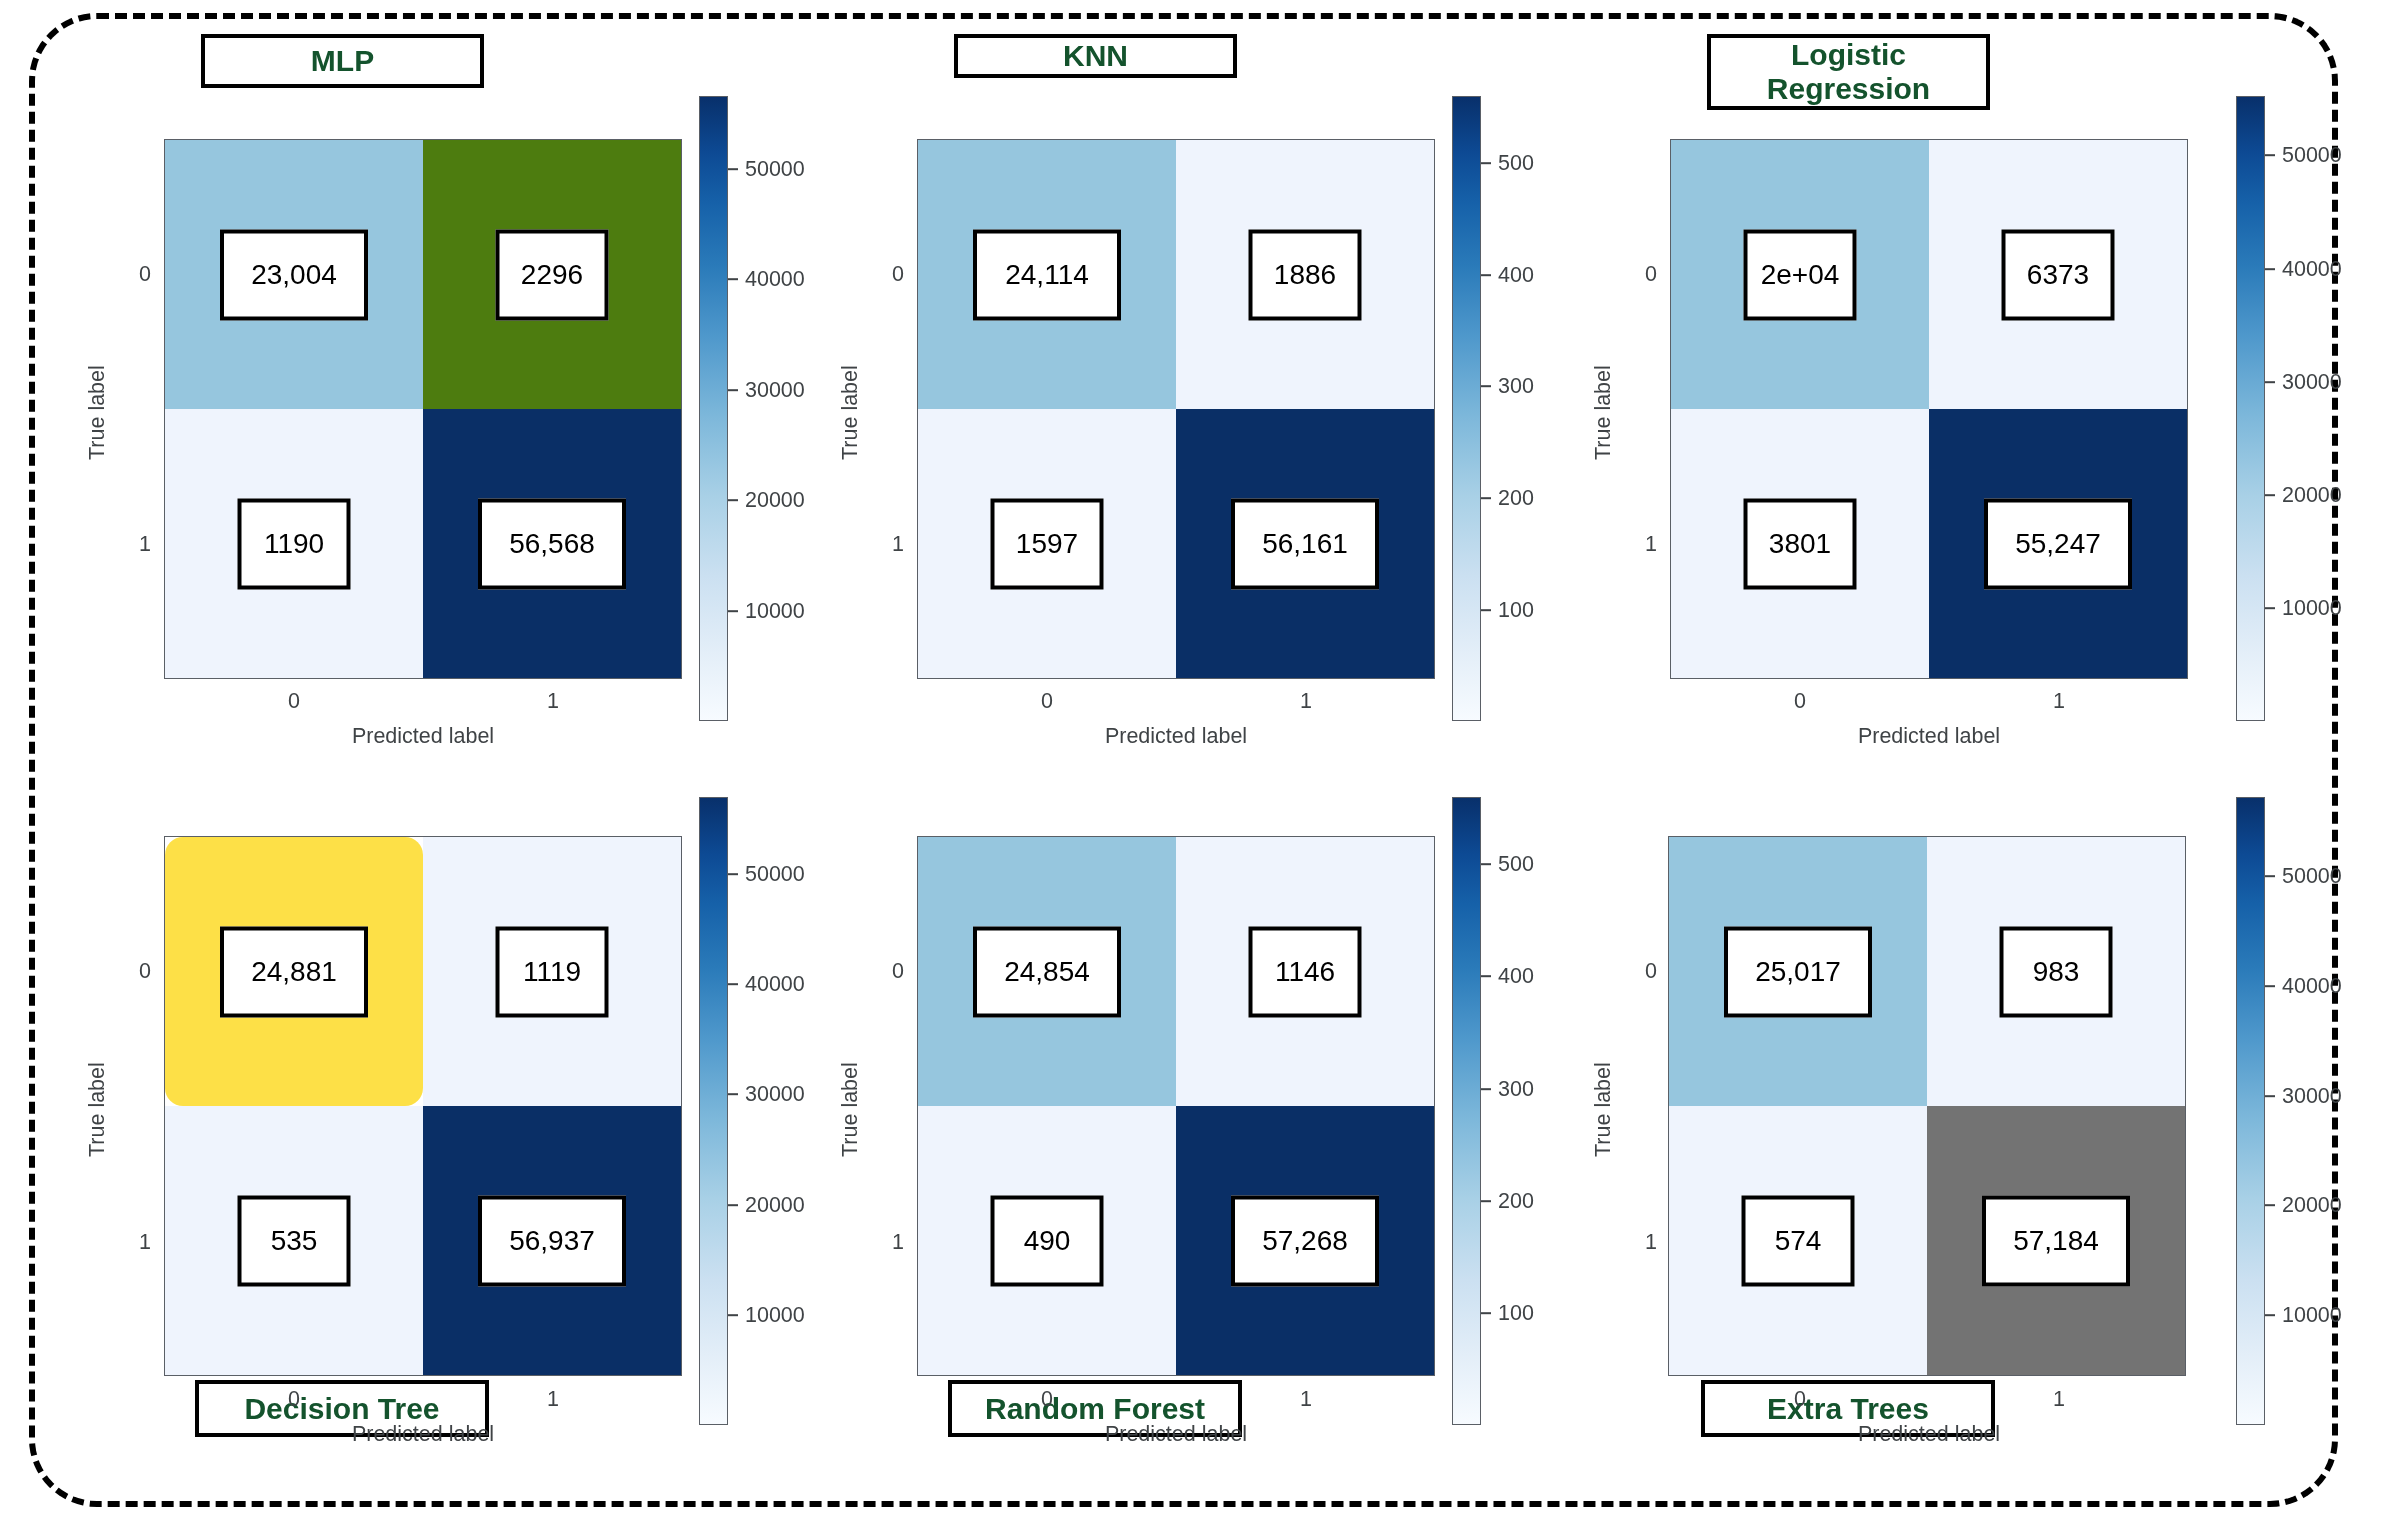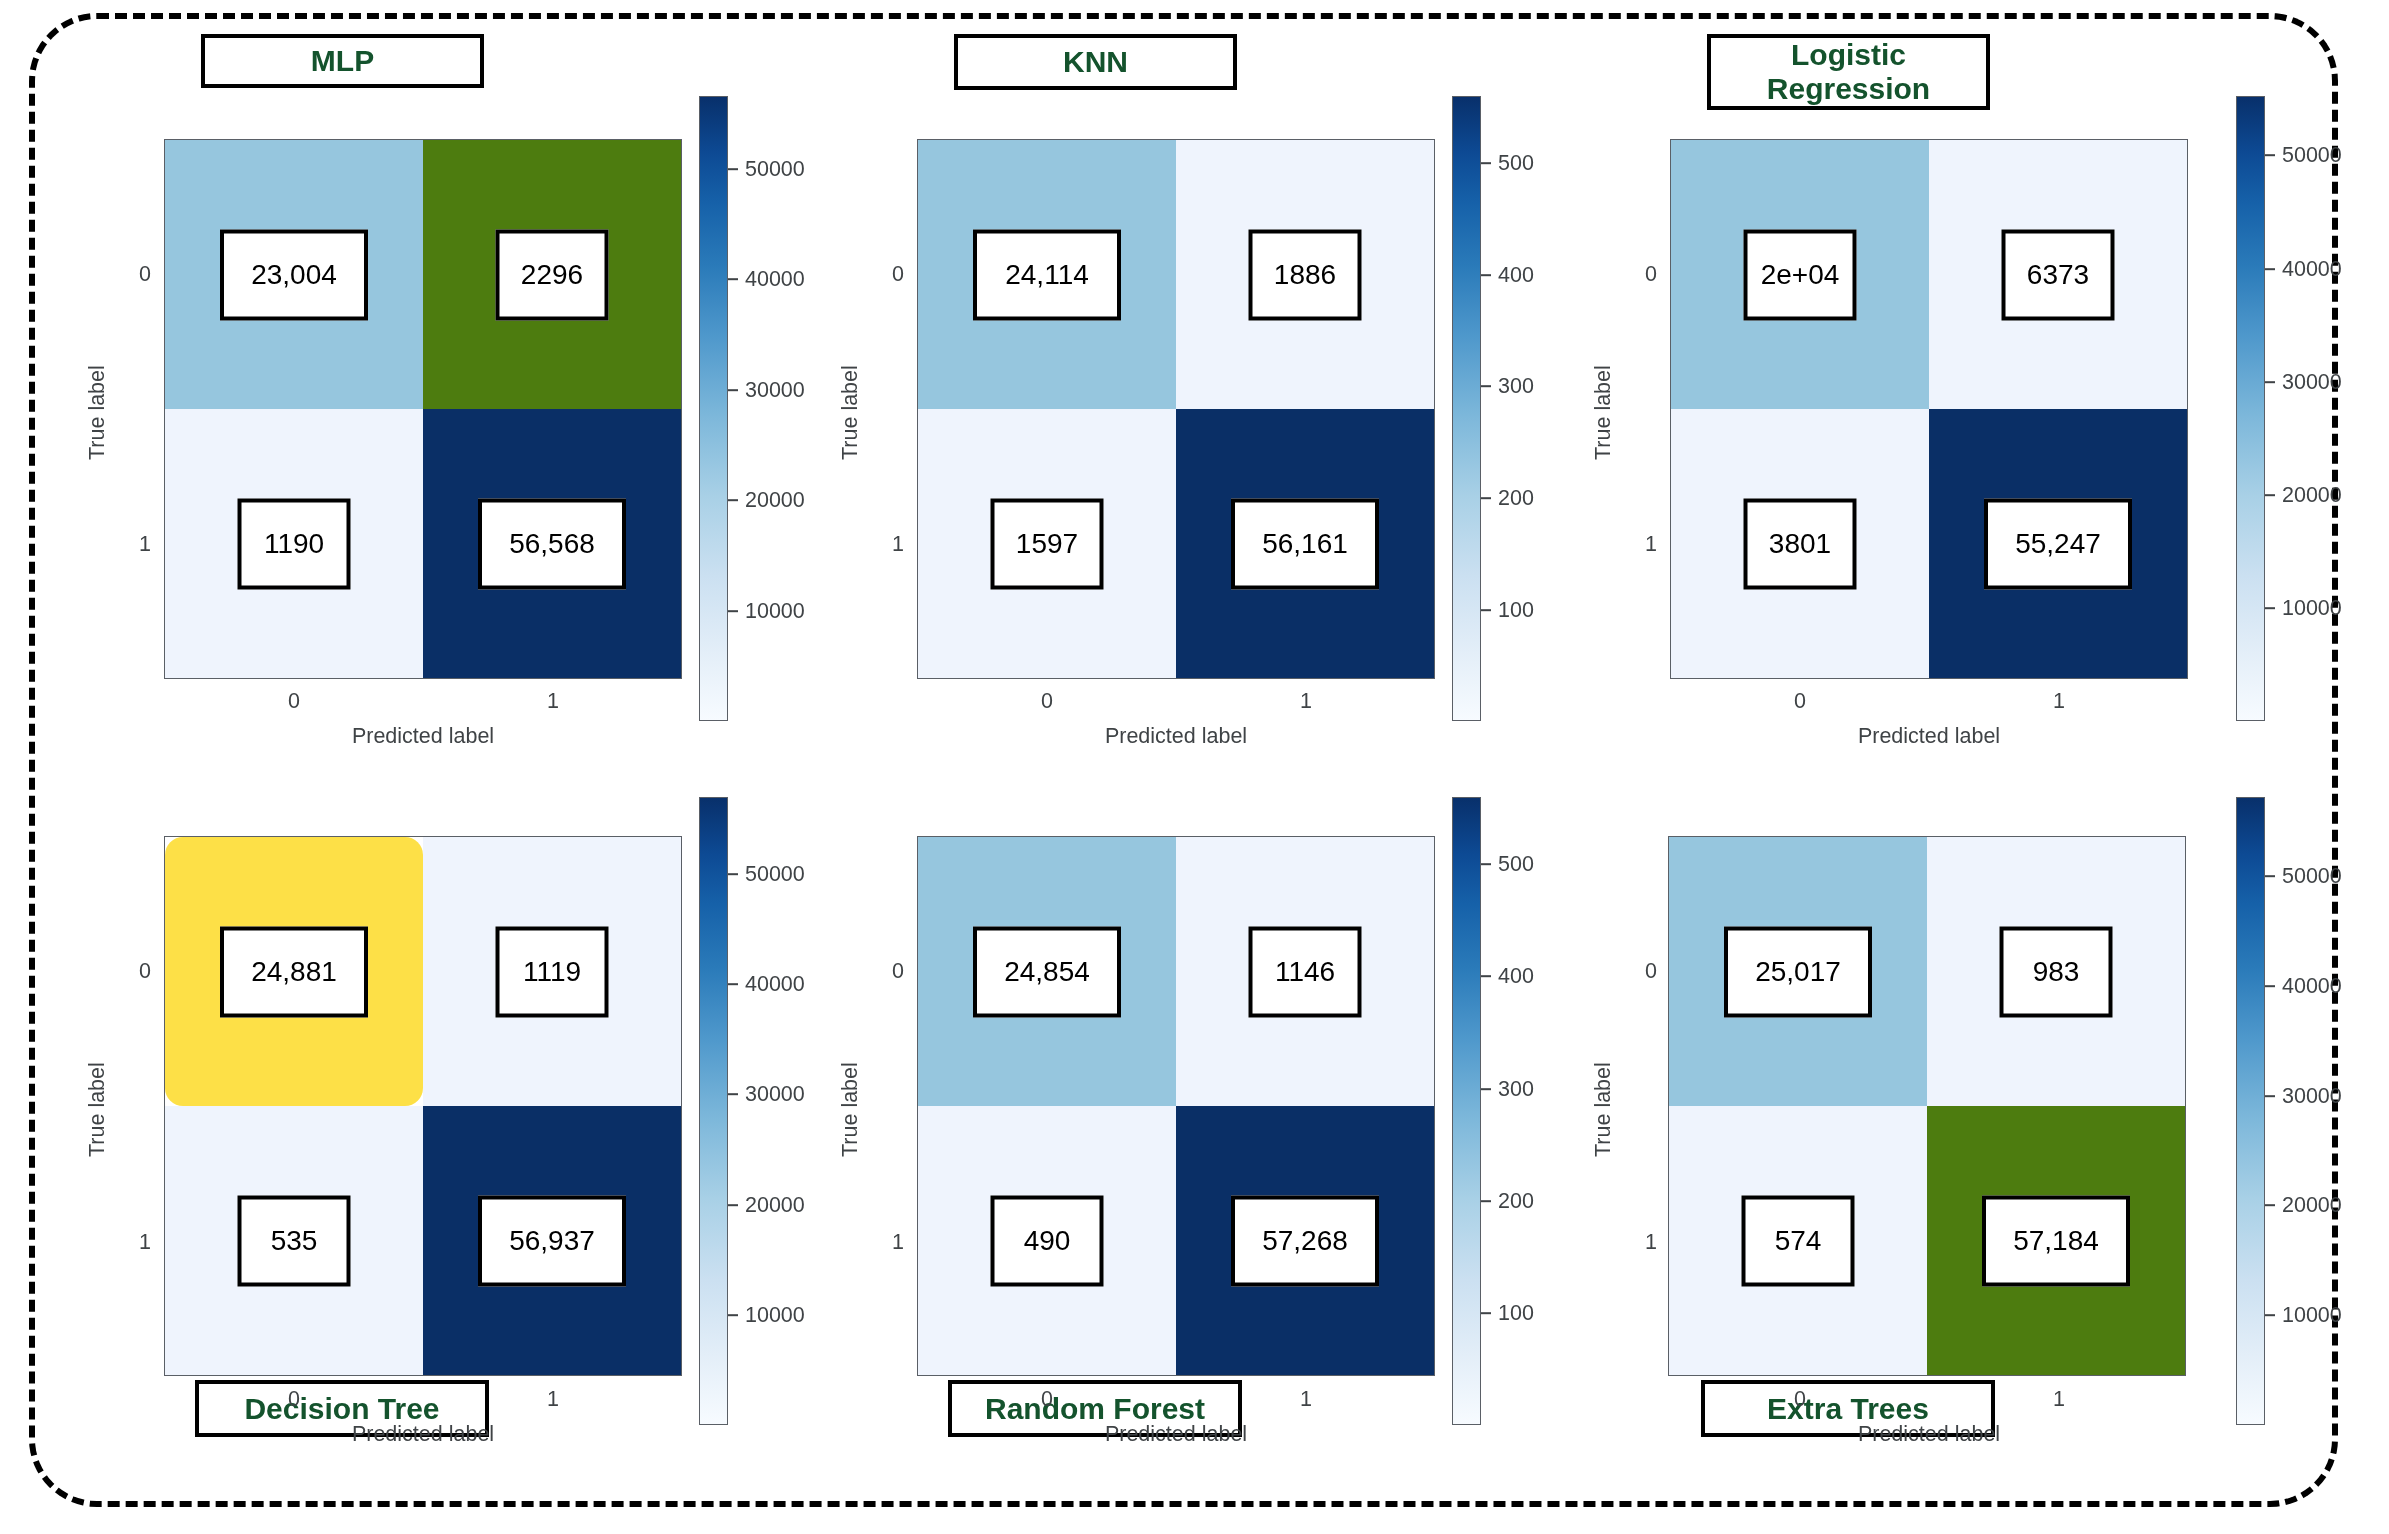--- a/index.html
+++ b/index.html
@@ -176,21 +176,21 @@
         <div class="cb-label" style="top: 404px;">20000</div>
         <div class="cb-tick" style="top: 294px;"></div>
         <div class="cb-label" style="top: 294px;">30000</div>
         <div class="cb-tick" style="top: 183px;"></div>
         <div class="cb-label" style="top: 183px;">40000</div>
         <div class="cb-tick" style="top: 73px;"></div>
         <div class="cb-label" style="top: 73px;">50000</div>
       </div>
     </div>
     <div class="panel">
-      <div class="title-box" style="left: 201px; top: 34px; width: 283px; height: 56px;">
+      <div class="title-box" style="left: 201px; top: 34px; width: 283px; height: 44px;">
         <span style="white-space: pre-line;">KNN</span>
       </div>
       <div class="matrix" style="left: 164px; top: 139px; width: 518px; height: 540px;">
         <div class="cell" style="background: rgb(150, 198, 222);">
           <div class="valbox vb-wide">
             <span>24,114</span>
           </div>
         </div>
         <div class="cell" style="background: rgb(239, 244, 253);">
           <div class="valbox vb-narrow">
@@ -380,21 +380,21 @@
         <div class="cell" style="background: rgb(239, 244, 253);">
           <div class="valbox vb-narrow">
             <span>983</span>
           </div>
         </div>
         <div class="cell" style="background: rgb(239, 244, 253);">
           <div class="valbox vb-narrow">
             <span>574</span>
           </div>
         </div>
-        <div class="cell" style="background: #4d7c0f;">
+        <div class="cell" style="background: #737373;">
           <div class="valbox vb-wide">
             <span>57,184</span>
           </div>
         </div>
       </div>
       <div class="ytick" style="left: 123px; width: 28px; top: 231px;">0</div>
       <div class="ytick" style="left: 123px; width: 28px; top: 502px;">1</div>
       <div class="xtick" style="left: 294px; top: 647px;">0</div>
       <div class="xtick" style="left: 553px; top: 647px;">1</div>
       <div class="axis-label-x" style="left: 423px; top: 682px;">Predicted label</div>

